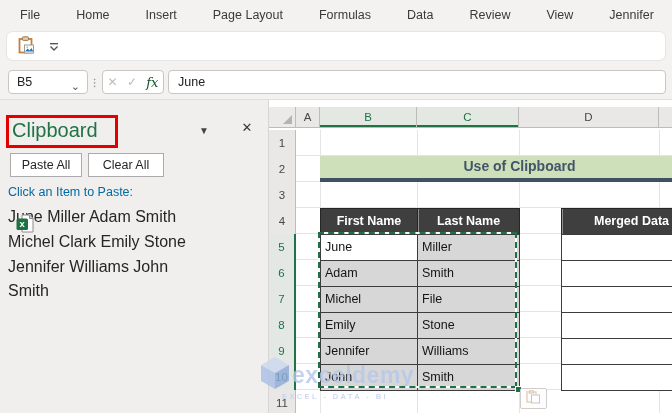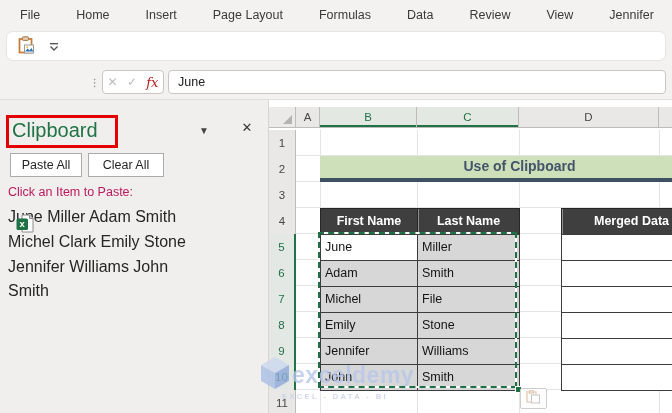--- a/index.html
+++ b/index.html
@@ -15,34 +15,34 @@
   .ribbon { position:absolute; left:6px; top:31px; width:660px; height:30px; background:#ffffff; border:1px solid #e7e5e3; border-radius:7px; }
   .qat-paste { position:absolute; left:8px; top:5px; width:22px; height:20px; display:flex; align-items:center; justify-content:center; border-radius:3px; }
   .qat-caret { position:absolute; left:40px; top:7px; width:14px; height:16px; display:flex; align-items:center; justify-content:center; }
 
   
   .namebox { position:absolute; left:8px; top:70px; width:80px; height:24px; background:#fff; border:1px solid #c8c6c4; border-radius:4px; font-size:12.5px; color:#222; line-height:22px; padding-left:8px; }
   .namebox .chev { position:absolute; right:7px; top:4px; color:#555; font-size:11px; }
   .fdots { position:absolute; left:93px; top:74px; color:#9a9a9a; font-size:12px; }
   .fxgroup { position:absolute; left:102px; top:70px; width:62px; height:24px; background:#fff; border:1px solid #c8c6c4; border-radius:4px; display:flex; align-items:center; justify-content:space-around; }
   .fxgroup .dim { color:#bcbcbc; font-size:12px; }
-  .fxgroup .fx { font-family:"DejaVu Serif", serif; font-style:italic; font-size:13px; color:#b91c1c; }
+  .fxgroup .fx { font-family:"DejaVu Serif", serif; font-style:italic; font-size:13px; color:#14532d; }
   .finput { position:absolute; left:168px; top:70px; width:498px; height:24px; background:#fff; border:1px solid #c8c6c4; border-radius:4px; font-size:12.5px; color:#222; line-height:22px; padding-left:9px; }
   .topline { position:absolute; left:0; top:99px; width:672px; height:1px; background:#e0dedc; }
 
   
   .pane { position:absolute; left:0; top:100px; width:268px; height:313px; background:#f0efed; }
   .pane-title { position:absolute; left:12px; top:19px; font-size:20px; color:#217346; }
   .red-box { position:absolute; left:6px; top:15px; width:112px; height:33px; border:3px solid #e50000; pointer-events:none; }
   .pane-caret { position:absolute; left:197px; top:24px; width:14px; height:14px; color:#444; font-size:10px; line-height:14px; text-align:center; }
   .pane-close { position:absolute; left:239px; top:20px; width:16px; height:16px; color:#3b3a39; font-size:13px; line-height:16px; text-align:center; }
   .pane-btn { position:absolute; top:53px; height:24px; background:#fff; border:1px solid #ababab; font-size:12.5px; color:#262626; font-family:"Liberation Sans",sans-serif; text-align:center; line-height:22px; }
   .btn-paste { left:10px; width:72px; }
   .btn-clear { left:88px; width:76px; }
-  .pane-hint { position:absolute; left:8px; top:85px; font-size:12.5px; color:#be185d; }
+  .pane-hint { position:absolute; left:8px; top:85px; font-size:12.5px; color:#0369a1; }
   .clip-item { position:absolute; left:8px; top:103px; width:246px; padding:2px 0; }
   .clip-icon { position:absolute; left:8px; top:11px; }
   .clip-text { width:184px; font-size:16px; line-height:1.55; color:#262626; }
 
   .vdivider { position:absolute; left:268px; top:100px; width:1px; height:313px; background:#d8d6d4; }
 
   
   .grid { position:absolute; left:269px; top:100px; width:403px; height:313px; background:#fff; overflow:hidden; }
   .hlines { position:absolute; left:27px; top:30px; width:376px; height:286px;
     background:repeating-linear-gradient(to bottom, transparent 0 25px, #e4e4e4 25px 26px); }
@@ -114,20 +114,24 @@
     <div class="qat-caret">
       <span>
         <svg width="10" height="10" viewBox="0 0 10 10">
           <rect x="1" y="1" width="8" height="1.4" fill="#555"></rect>
           <path d="M1.5 4.5 L5 8 L8.5 4.5" fill="none" stroke="#555" stroke-width="1.4"></path>
         </svg>
       </span>
     </div>
   </div>
 
+  <div class="namebox">
+    <span>B5</span>
+    <span class="chev">⌄</span>
+  </div>
   <div class="fdots">⁝</div>
   <div class="fxgroup">
     <span class="dim">✕</span>
     <span class="dim">✓</span>
     <span class="fx">fx</span>
   </div>
   <div class="finput">June</div>
   <div class="topline"></div>
 
   <div class="pane">

